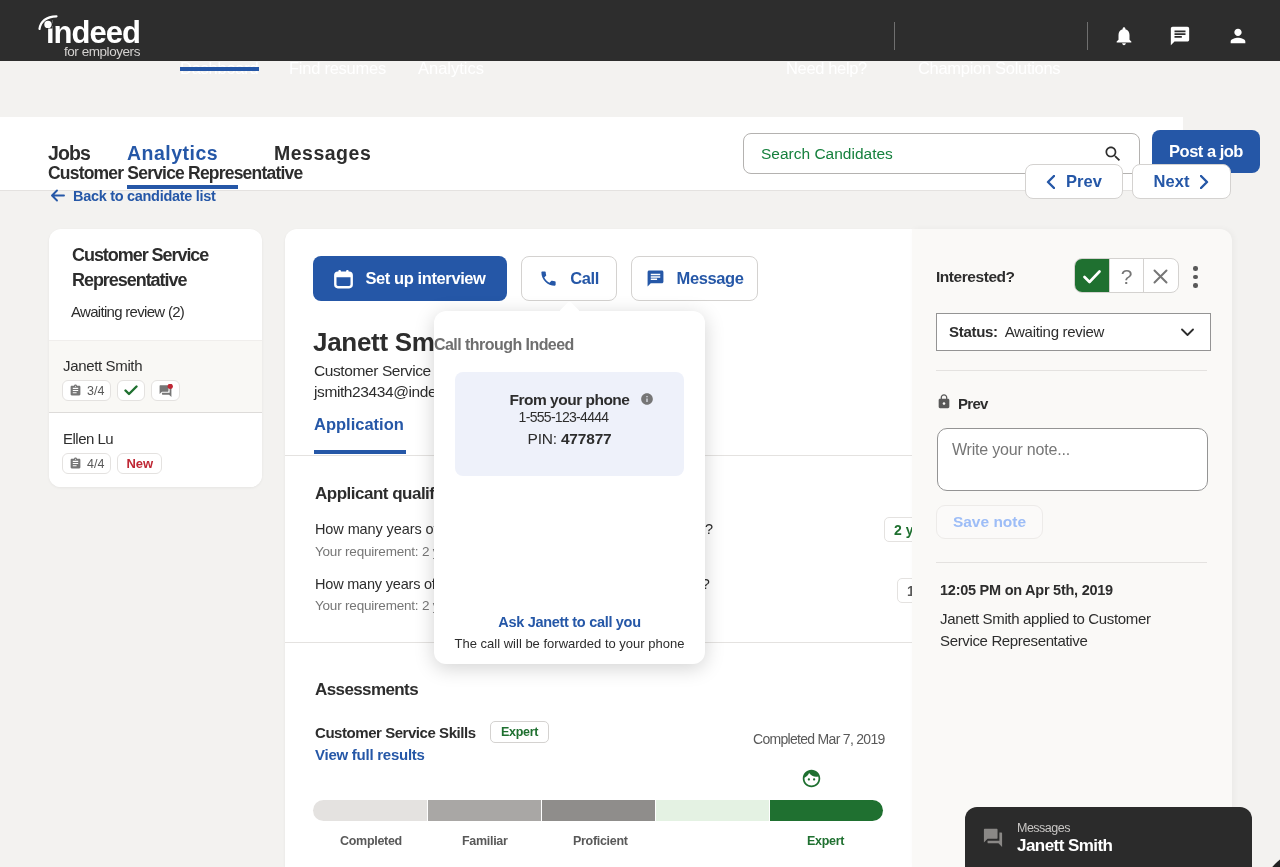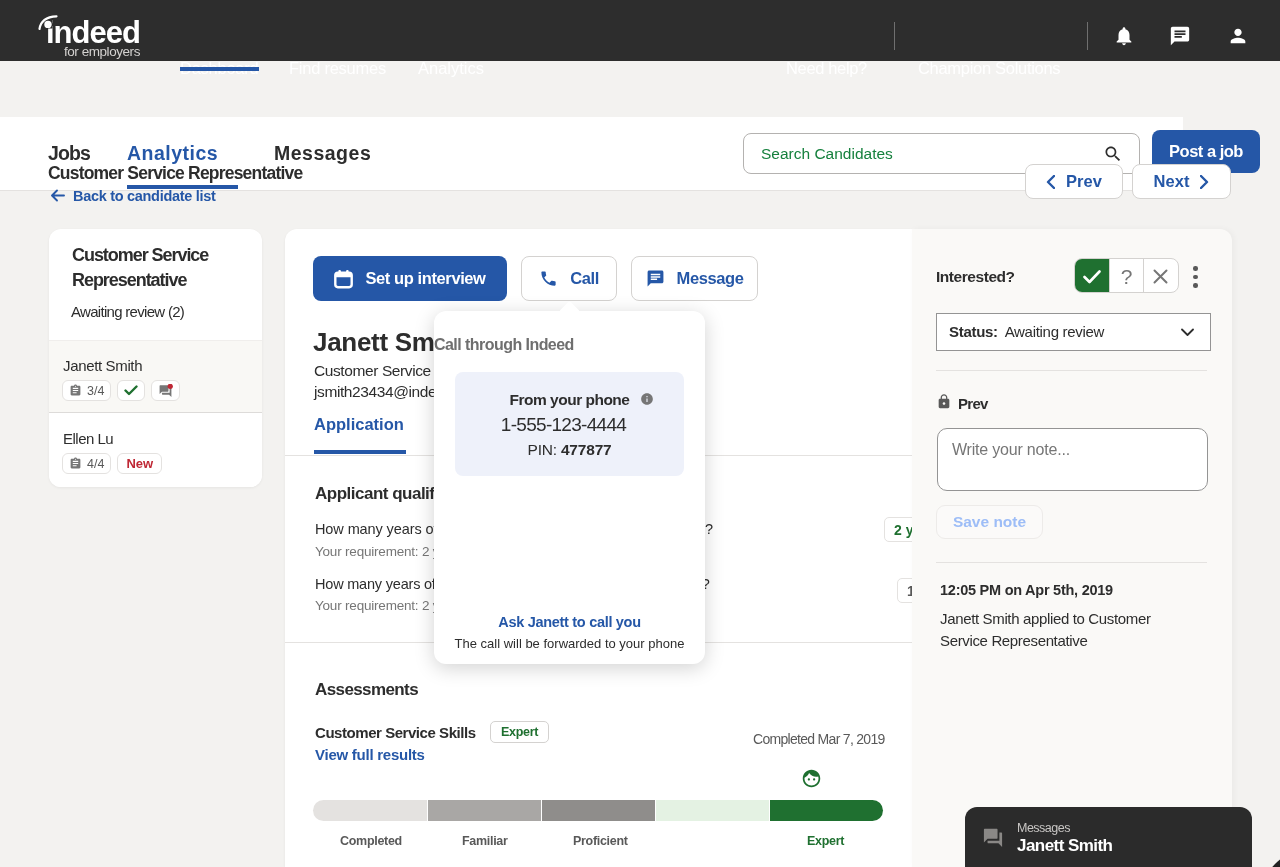--- a/index.html
+++ b/index.html
@@ -88,21 +88,21 @@
 
   
   .popover { position:absolute; left:434px; top:311px; width:271px; height:353px; background:#fff; border-radius:12px; box-shadow:0 4px 20px rgba(0,0,0,0.18); }
   .popover .arrow { position:absolute; left:128px; top:-7px; width:15px; height:15px; background:#fff; transform:rotate(45deg); border-radius:2px; }
   .pop-title { position:absolute; left:0; top:25px; width:271px; text-align:left; font-size:16px; font-weight:bold; letter-spacing:-0.55px; color:#6f6f6f; }
   .popbox { position:absolute; left:21px; width:229px; background:#eef1fa; border-radius:8px; text-align:center; }
   .popbox1 { top:61px; height:104px; }
   .popbox2 { top:178px; height:104px; }
   .pb-h { margin-top:19px; font-size:15.5px; font-weight:bold; letter-spacing:-0.5px; text-align:center; }
   .pb-i { position:absolute; left:185px; top:20px; }
-  .phonenum { margin-top:5px; font-size:19px; letter-spacing:-0.7px; transform:translateX(-6px); }
+  .phonenum { font-size:14px; letter-spacing:-0.7px; transform:translateX(-6px); }
   .pin { margin-top:5px; font-size:15.5px; letter-spacing:-0.2px; }
   .callnow { margin:12px auto 0; width:163px; height:42px; background:#2557a7; border-radius:8px; color:#fff; font-size:17px; font-weight:bold; letter-spacing:-0.55px; display:flex; align-items:center; justify-content:center; gap:12px; }
   .askcall { position:absolute; left:0; top:303px; width:271px; text-align:center; color:#2557a7; font-weight:bold; font-size:14.5px; letter-spacing:-0.3px; }
   .fwd { position:absolute; left:0; top:325px; width:271px; text-align:center; color:#2d2d2d; font-size:13px; }
 
   
   .msgwidget { position:absolute; left:965px; top:807px; width:287px; height:60px; background:#2b2b2b; border-radius:12px 12px 0 0; }
   .msgwidget .lbl { position:absolute; left:52px; top:14px; font-size:12.5px; letter-spacing:-0.5px; color:#c8c6c4; }
   .msgwidget .who { position:absolute; left:52px; top:29px; font-size:17px; font-weight:bold; letter-spacing:-0.55px; color:#fff; }
   .fab { position:absolute; left:1256px; top:845px; width:130px; height:130px; border-radius:50%; background:#222; }

